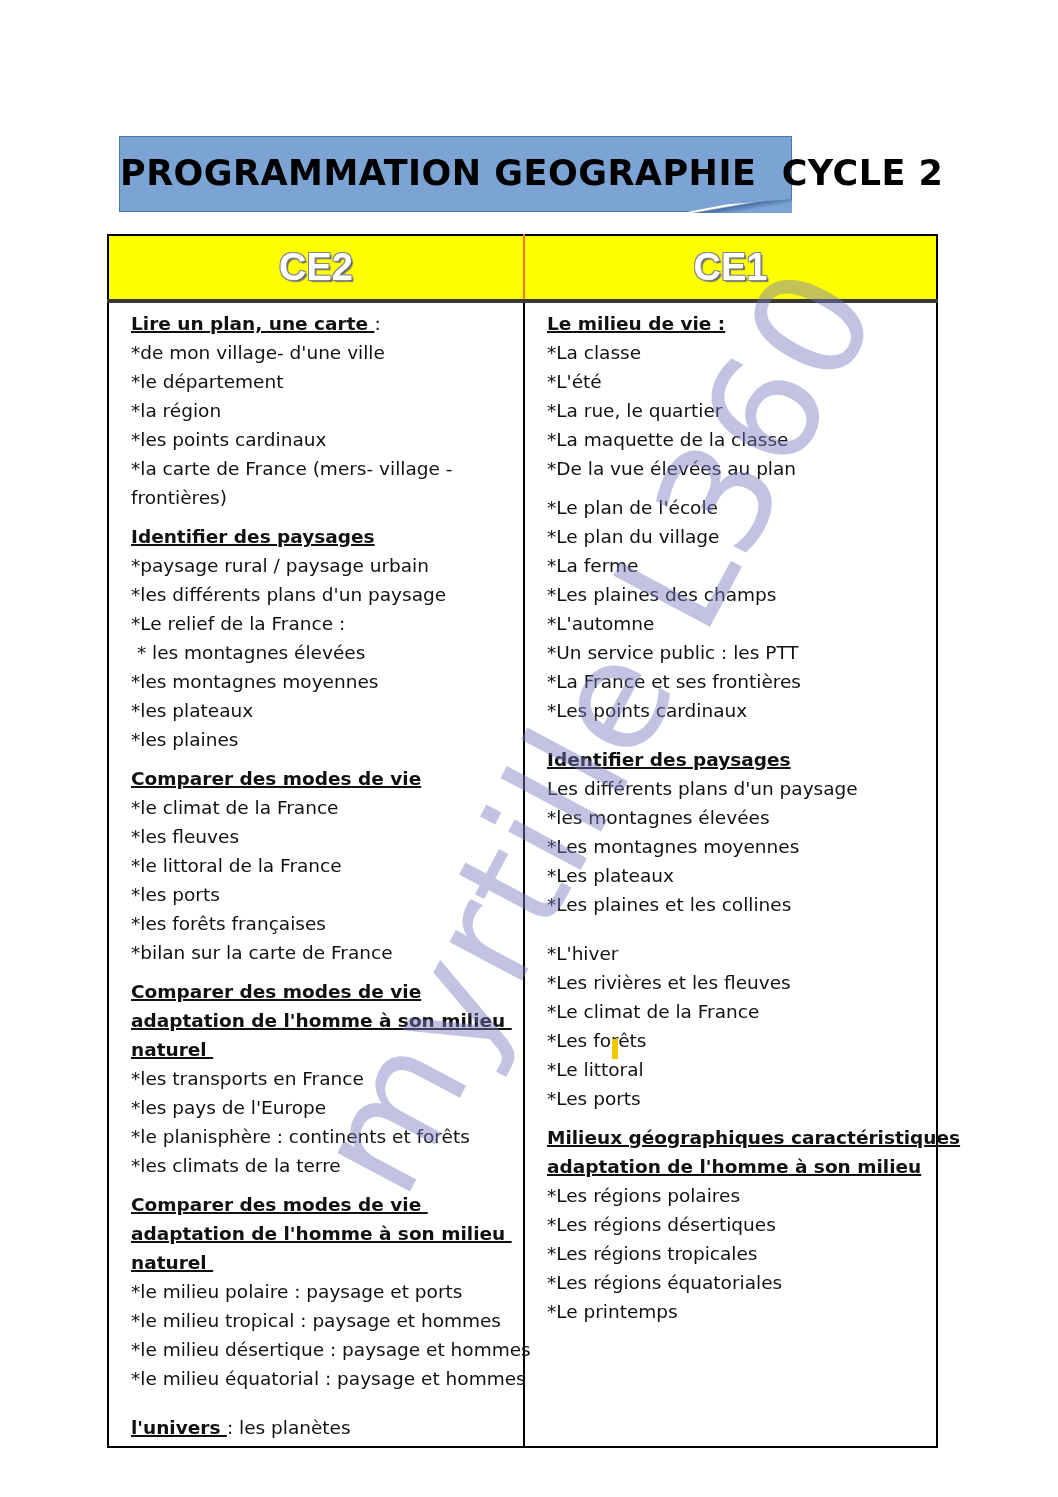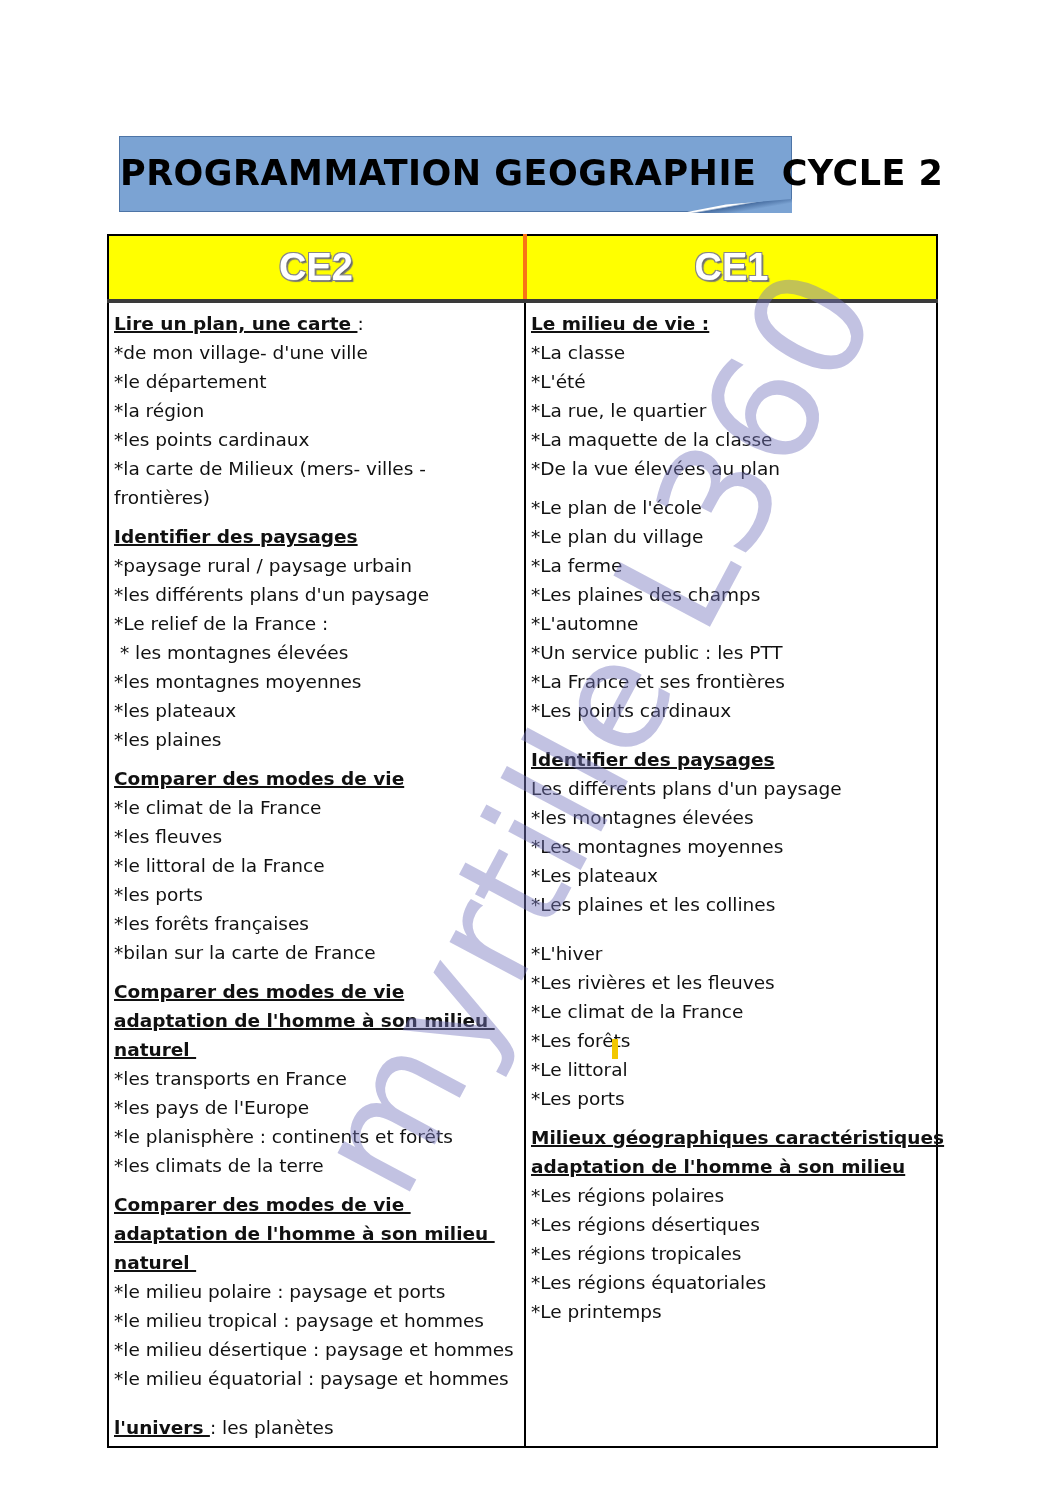--- a/index.html
+++ b/index.html
@@ -23,23 +23,23 @@
       position: absolute; left: 107px; top: 234px; width: 831px;
       border-collapse: collapse; table-layout: fixed;
     }
     table.prog th {
       background: #ffff00; height: 61px; border: 2px solid #000;
       border-bottom: 4px solid #3a3a3a;
       font-family: "Liberation Sans", sans-serif; font-weight: bold; font-size: 38px;
       color: #ffffff; text-align: center;
       text-shadow: -1px -1px 0 #888, 1px -1px 0 #888, -1px 1px 0 #888, 1px 1px 0 #666, 2px 2px 1px #777;
     }
-    table.prog th.left { width: 412px; border-right: 4px solid #f97316; margin-top: 42px; }
+    table.prog th.left { width: 412px; border-right: 2px solid #f97316; margin-top: 42px; }
     table.prog td {
-      vertical-align: top; border: 2px solid #000; padding: 6px 5px 4px 5px;
+      vertical-align: top; border: 2px solid #000; padding: 6px 5px 4px 22px;
       height: 1130px;
     }
     table.prog td.left { border-right: 1px solid #555; }
     .line {
       font-family: "DejaVu Sans", sans-serif; font-size: 18.5px; line-height: 29px;
       white-space: nowrap; color: #111;
     }
     .heading { font-weight: bold; text-decoration: underline; text-decoration-thickness: 2px; }
     .gap { height: 10px; }
     .gap-lg { height: 20px; }
@@ -71,21 +71,21 @@
   <tbody>
     <tr>
       <td class="left">
 
         <div>
           <div class="line"><span class="heading">Lire un plan, une carte </span><span>:</span></div>
           <div class="line">*de mon village- d'une ville</div>
           <div class="line">*le département</div>
           <div class="line">*la région</div>
           <div class="line">*les points cardinaux</div>
-          <div class="line">*la carte de Milieux (mers- villes  -</div>
+          <div class="line">*la carte de France (mers- village  -</div>
           <div class="line">frontières)</div>
         </div>
         <div class="gap"></div>
 
         <div>
           <div class="line heading">Identifier des paysages</div>
           <div class="line">*paysage rural / paysage urbain</div>
           <div class="line">*les différents plans d'un paysage</div>
           <div class="line">*Le relief de la France :</div>
           <div class="line" style="white-space:pre"> * les montagnes élevées</div>

